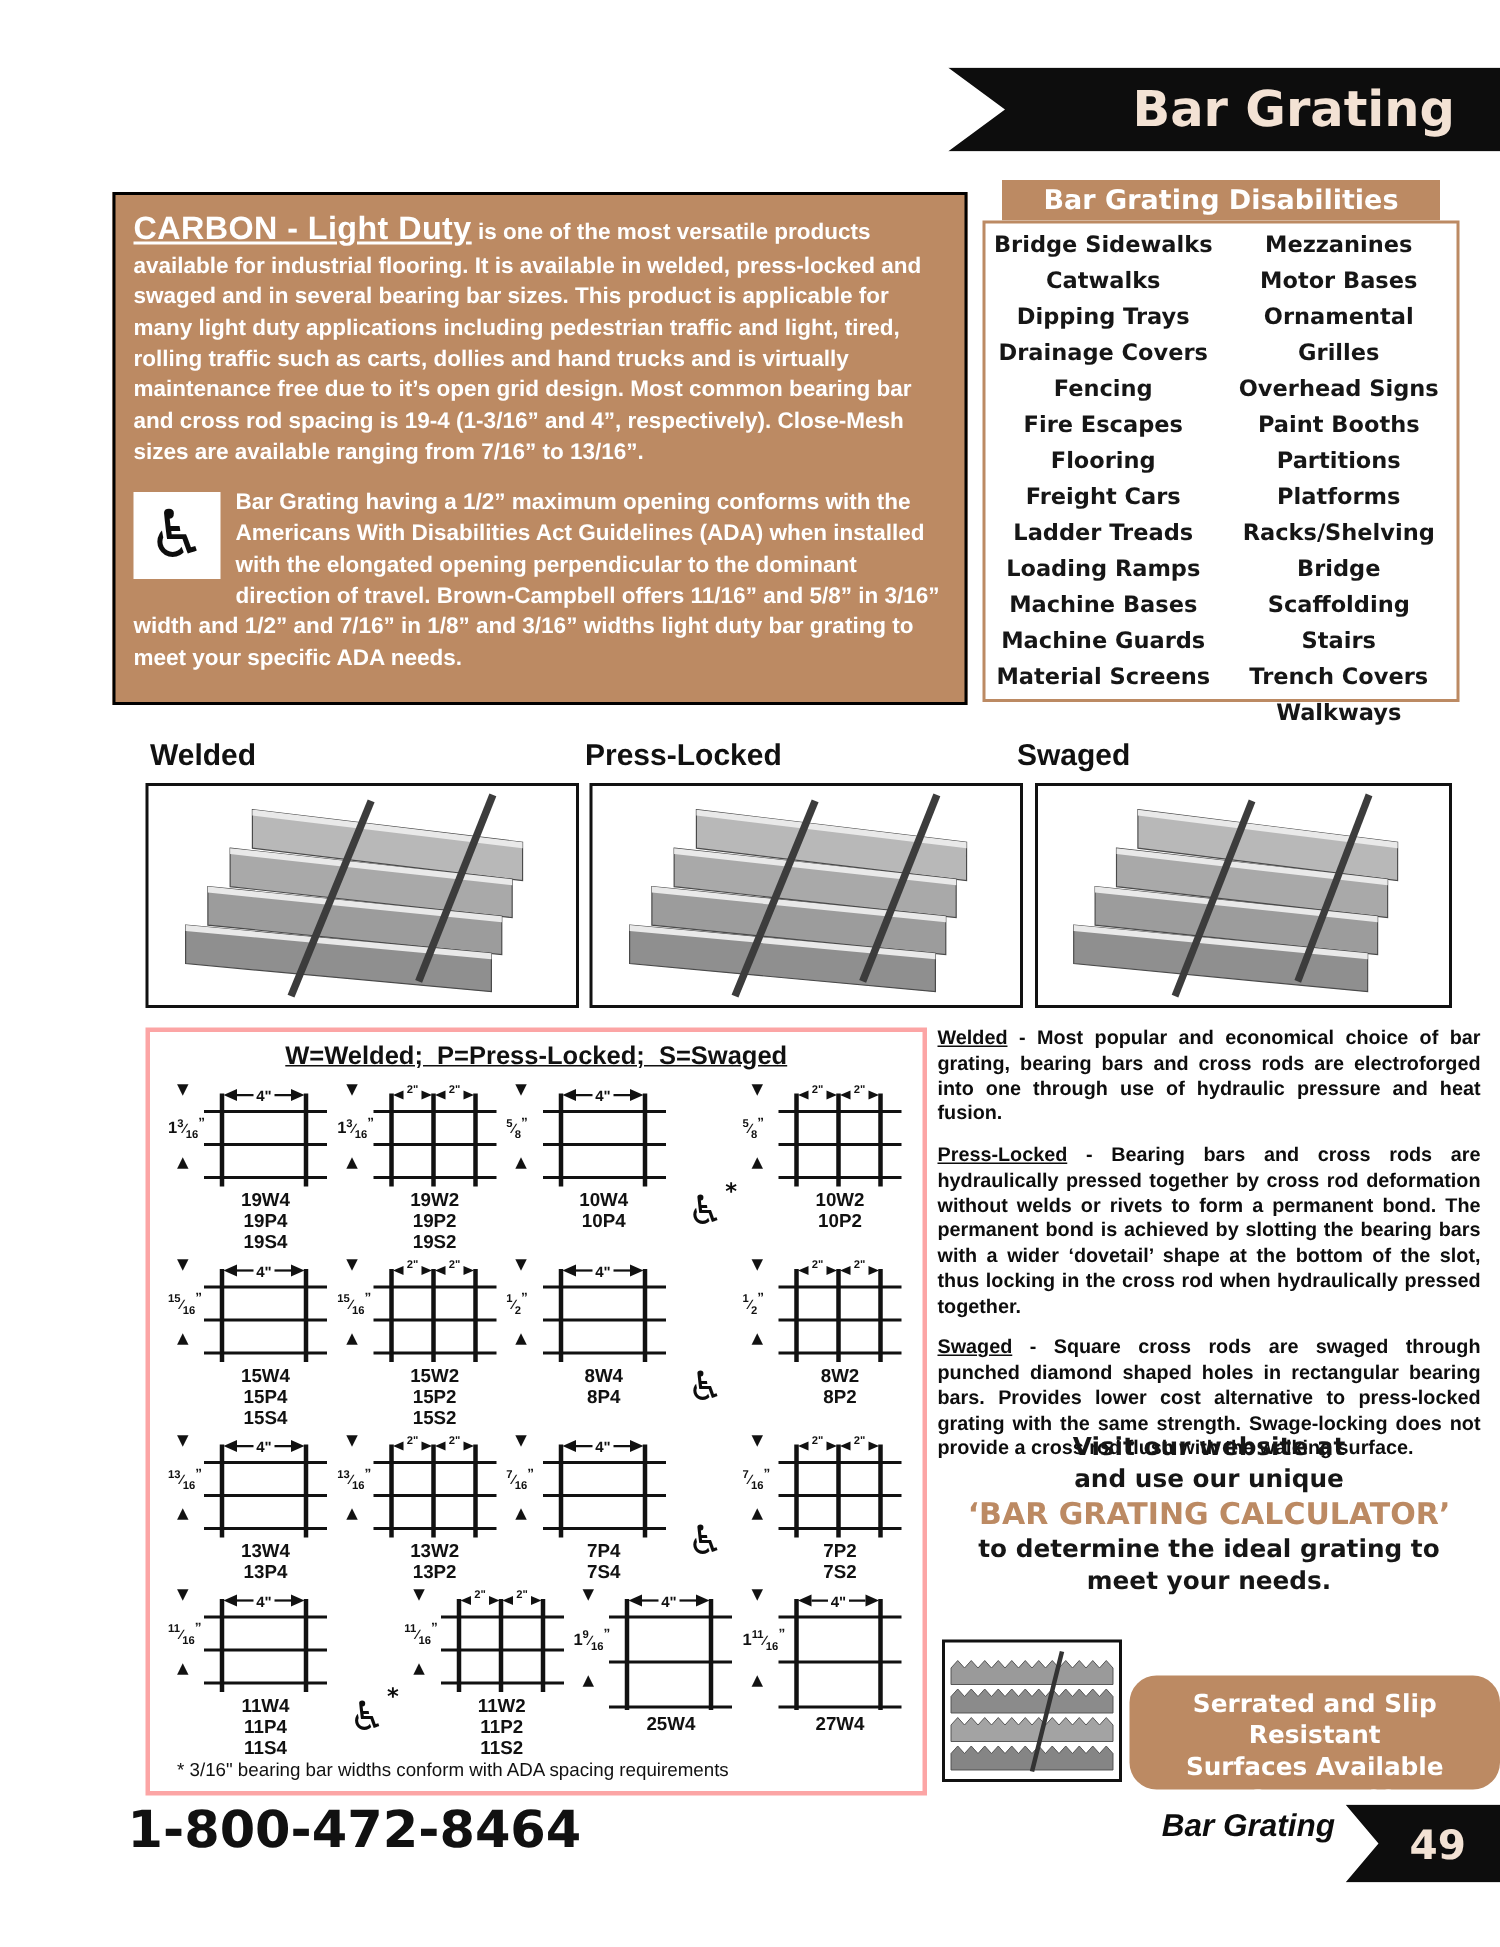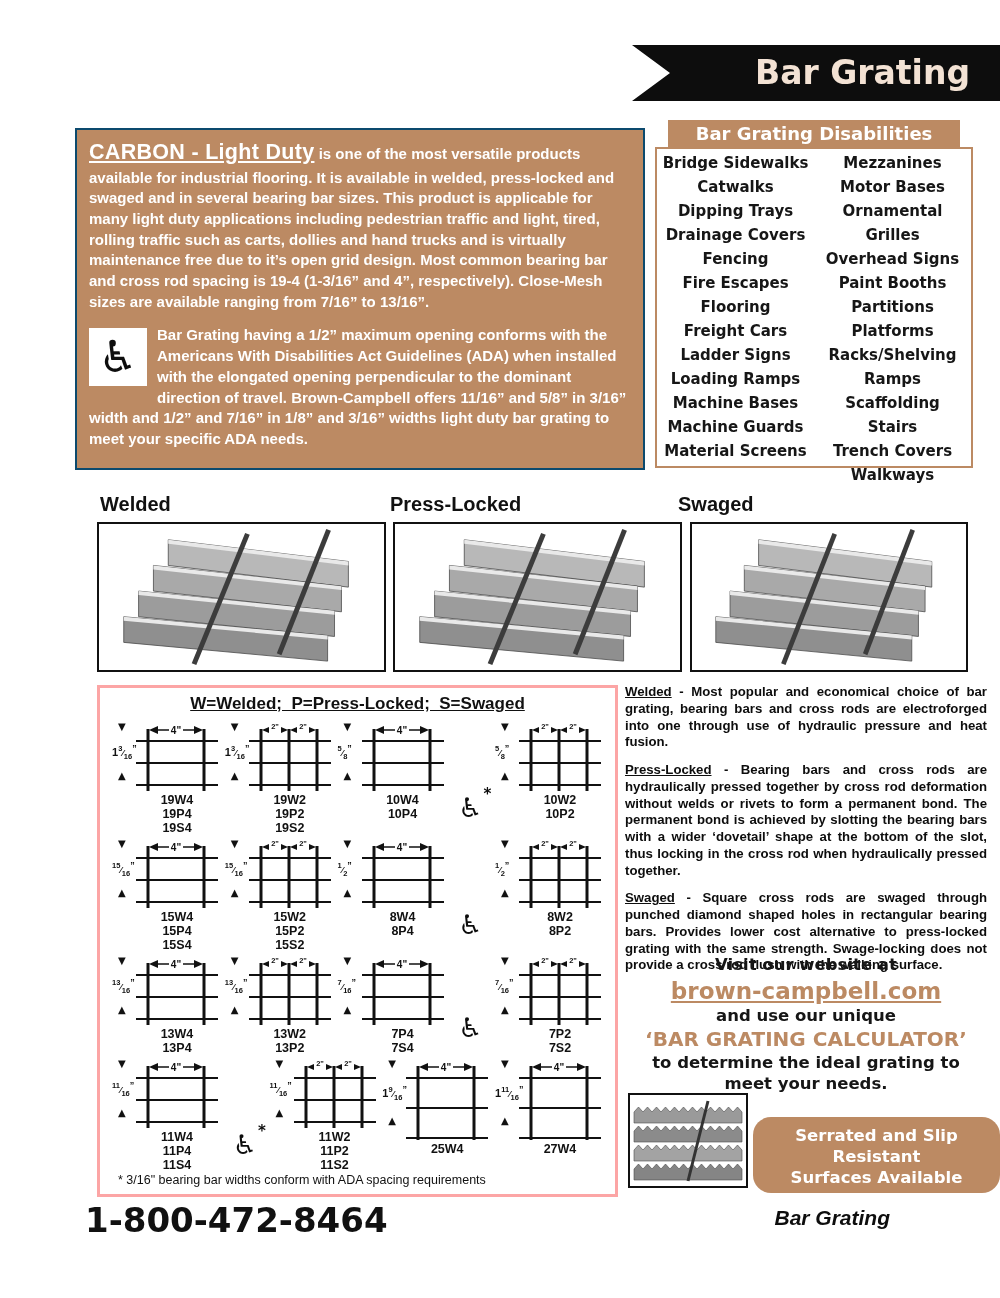--- a/index.html
+++ b/index.html
@@ -12,21 +12,21 @@
   .top-banner {
     position: absolute; left: 632px; top: 45px; width: 368px; height: 56px;
     background: #0d0d0d; color: #f3e2d4;
     clip-path: polygon(0 0, 100% 0, 100% 100%, 0 100%, 38px 50%);
     font-family: "DejaVu Sans", sans-serif; font-weight: bold; font-size: 33px;
     text-align: right; line-height: 56px; padding-right: 30px;
   }
   
   .carbon-box {
     position: absolute; left: 75px; top: 128px; width: 570px; min-height: 342px;
-    background: #bc8a63; border: 2px solid #0c4a6e; color: #ffffff;
+    background: #bc8a63; border: 2px solid #000000; color: #ffffff;
     padding: 8px 12px 14px 12px; font-weight: bold; font-size: 15px; line-height: 1.38;
   }
   .cb-title { font-size: 21.5px; text-decoration: underline; letter-spacing: 0.3px; }
   .ada-para { margin-top: 13px; }
   .ada-icon-box {
     float: left; width: 58px; height: 58px; background: #ffffff; margin: 3px 10px 2px 0;
     display: flex; align-items: center; justify-content: center;
   }
   .ada-icon-box span { font-family: "DejaVu Sans", sans-serif; color: #0d0d0d; font-size: 44px; line-height: 1; }
   
@@ -120,36 +120,36 @@
   <div class="apps-box">
     <div id="apps-left">
         <div class="app-item">Bridge Sidewalks</div>
         <div class="app-item">Catwalks</div>
         <div class="app-item">Dipping Trays</div>
         <div class="app-item">Drainage Covers</div>
         <div class="app-item">Fencing</div>
         <div class="app-item">Fire Escapes</div>
         <div class="app-item">Flooring</div>
         <div class="app-item">Freight Cars</div>
-        <div class="app-item">Ladder Signs</div>
+        <div class="app-item">Ladder Treads</div>
         <div class="app-item">Loading Ramps</div>
         <div class="app-item">Machine Bases</div>
         <div class="app-item">Machine Guards</div>
         <div class="app-item">Material Screens</div>
       </div>
     <div id="apps-right">
         <div class="app-item">Mezzanines</div>
         <div class="app-item">Motor Bases</div>
         <div class="app-item">Ornamental Grilles</div>
         <div class="app-item">Overhead Signs</div>
         <div class="app-item">Paint Booths</div>
         <div class="app-item">Partitions</div>
         <div class="app-item">Platforms</div>
         <div class="app-item">Racks/Shelving</div>
-        <div class="app-item">Ramps</div>
+        <div class="app-item">Bridge</div>
         <div class="app-item">Scaffolding</div>
         <div class="app-item">Stairs</div>
         <div class="app-item">Trench Covers</div>
         <div class="app-item">Walkways</div>
       </div>
   </div>
 
   <div class="photo-label" style="left:100px;">Welded</div>
   <div class="photo-label" style="left:390px;">Press-Locked</div>
   <div class="photo-label" style="left:678px;">Swaged</div>
@@ -642,21 +642,20 @@
   </div>
 
   <div class="descs" id="descs">
       <p class="desc"><span class="term">Welded</span> - Most popular and economical choice of bar grating, bearing bars and cross rods are electroforged into one through use of hydraulic pressure and heat fusion.</p>
       <p class="desc"><span class="term">Press-Locked</span> - Bearing bars and cross rods are hydraulically pressed together by cross rod deformation without welds or rivets to form a permanent bond.  The permanent bond is achieved by slotting the bearing bars with a wider ‘dovetail’ shape at the bottom of the slot, thus locking in the cross rod when hydraulically pressed together.</p>
       <p class="desc"><span class="term">Swaged</span> - Square cross rods are swaged through punched diamond shaped holes in rectangular bearing bars.  Provides lower cost alternative to press-locked grating with the same strength.  Swage-locking does not provide a cross rod flush with the walking surface.</p>
     </div>
 
   <div class="website">
     <div class="web-line">Visit our website at</div>
-    <div class="web-url">brown-campbell.com</div>
     <div class="web-line">and use our unique</div>
     <div class="web-calc">‘BAR GRATING CALCULATOR’</div>
     <div class="web-line">to determine the ideal grating to</div>
     <div class="web-line">meet your needs.</div>
   </div>
 
   <div class="serrated-photo">
       <div id="serrated-img" style="width:100%;height:100%;"><svg viewBox="0 0 116 91" width="100%" height="100%">
           <path d="M4,17 L8.5,12 L13,17 L17.5,12 L22,17 L26.5,12 L31,17 L35.5,12 L40,17 L44.5,12 L49,17 L53.5,12 L58,17 L62.5,12 L67,17 L71.5,12 L76,17 L80.5,12 L85,17 L89.5,12 L94,17 L98.5,12 L103,17 L107.5,12 L112,17 L112,28 L4,28 Z" fill="#9a9a9a" stroke="#4a4a4a" stroke-width="0.6"></path>
           <path d="M4,36 L8.5,31 L13,36 L17.5,31 L22,36 L26.5,31 L31,36 L35.5,31 L40,36 L44.5,31 L49,36 L53.5,31 L58,36 L62.5,31 L67,36 L71.5,31 L76,36 L80.5,31 L85,36 L89.5,31 L94,36 L98.5,31 L103,36 L107.5,31 L112,36 L112,47 L4,47 Z" fill="#8b8b8b" stroke="#4a4a4a" stroke-width="0.6"></path>
@@ -666,14 +665,15 @@
         </svg></div>
     </div>
   <div class="serrated-box">
     <div class="ser-line">Serrated and Slip Resistant</div>
     <div class="ser-line">Surfaces Available</div>
     <div class="ser-page">- See page 88</div>
   </div>
 
   <div class="phone">1-800-472-8464</div>
   <div class="footer-label">Bar Grating</div>
+  <div class="page-badge">49</div>
 
 </div>
 
 </body></html>

